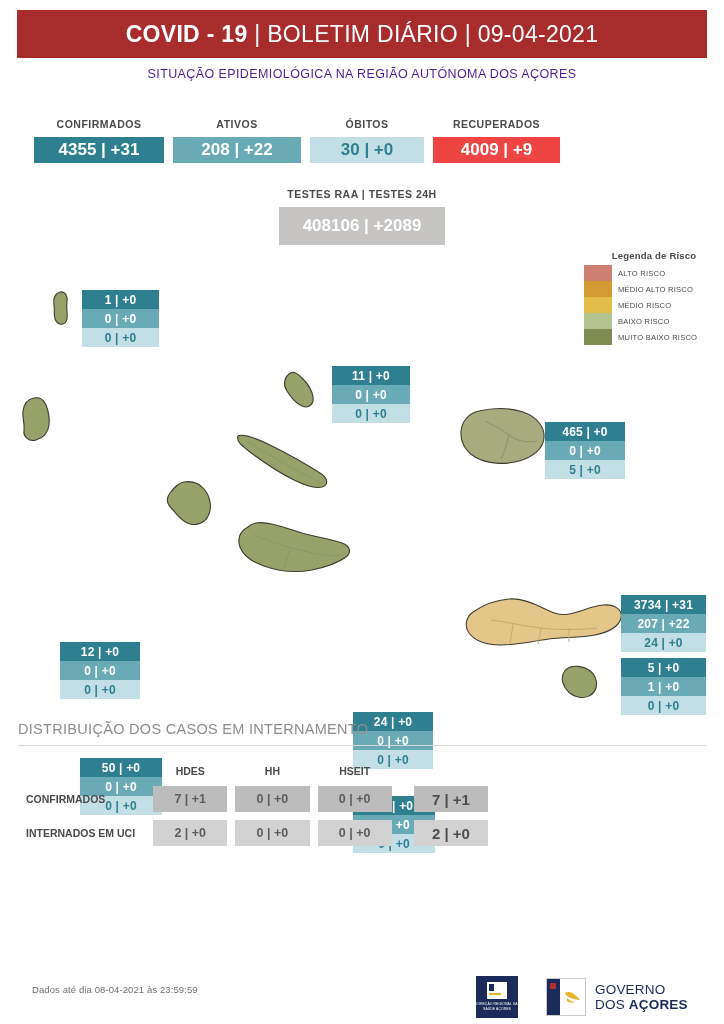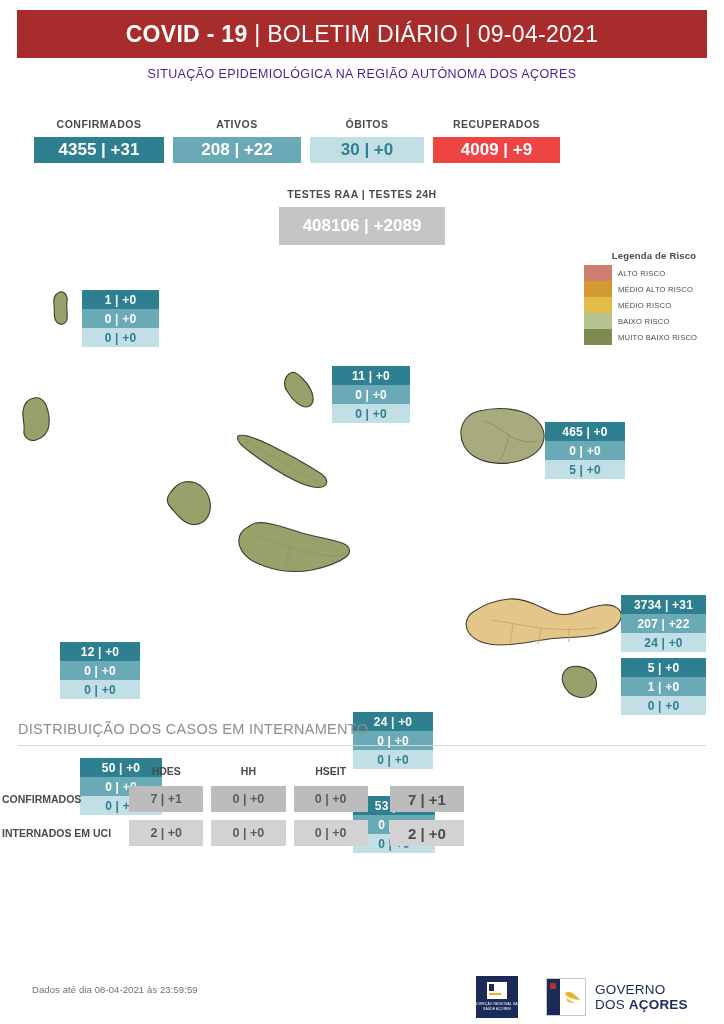--- a/index.html
+++ b/index.html
@@ -88,21 +88,21 @@
   .stack .r1 { background: #6aa9b6; color: #ffffff; }
   .stack .r2 { background: #c3dfe6; color: #2e7f90; }
 
   
   .sec-title {
     position: absolute; left: 18px; top: 721px;
     font-size: 14.5px; color: #8d8d8d; letter-spacing: .3px;
   }
   .sec-rule { position: absolute; left: 18px; top: 745px; width: 688px; height: 1px; background: #d6d6d6; }
 
-  .tbl { position: absolute; left: 2px; top: 758px; width: 470px; }
+  .tbl { position: absolute; left: 26px; top: 758px; width: 470px; }
   .tbl-head { display: flex; height: 26px; align-items: center; }
   .tbl-row { display: flex; height: 30px; align-items: center; margin-bottom: 4px; }
   .c-name { width: 130px; font-size: 10.5px; font-weight: bold; color: #4a4a4a; line-height: 1.15; padding-right: 6px; }
   .c-cell { width: 76px; margin-right: 8px; }
   .c-cell .hd { font-size: 10.5px; font-weight: bold; color: #4a4a4a; text-align: center; }
   .c-cell .bx {
     height: 26px; display: flex; align-items: center; justify-content: center;
     font-size: 12.5px; font-weight: bold; color: #5c5c5c;
   }
   .c-cell.dark .bx { background: #bcbcbc; }

